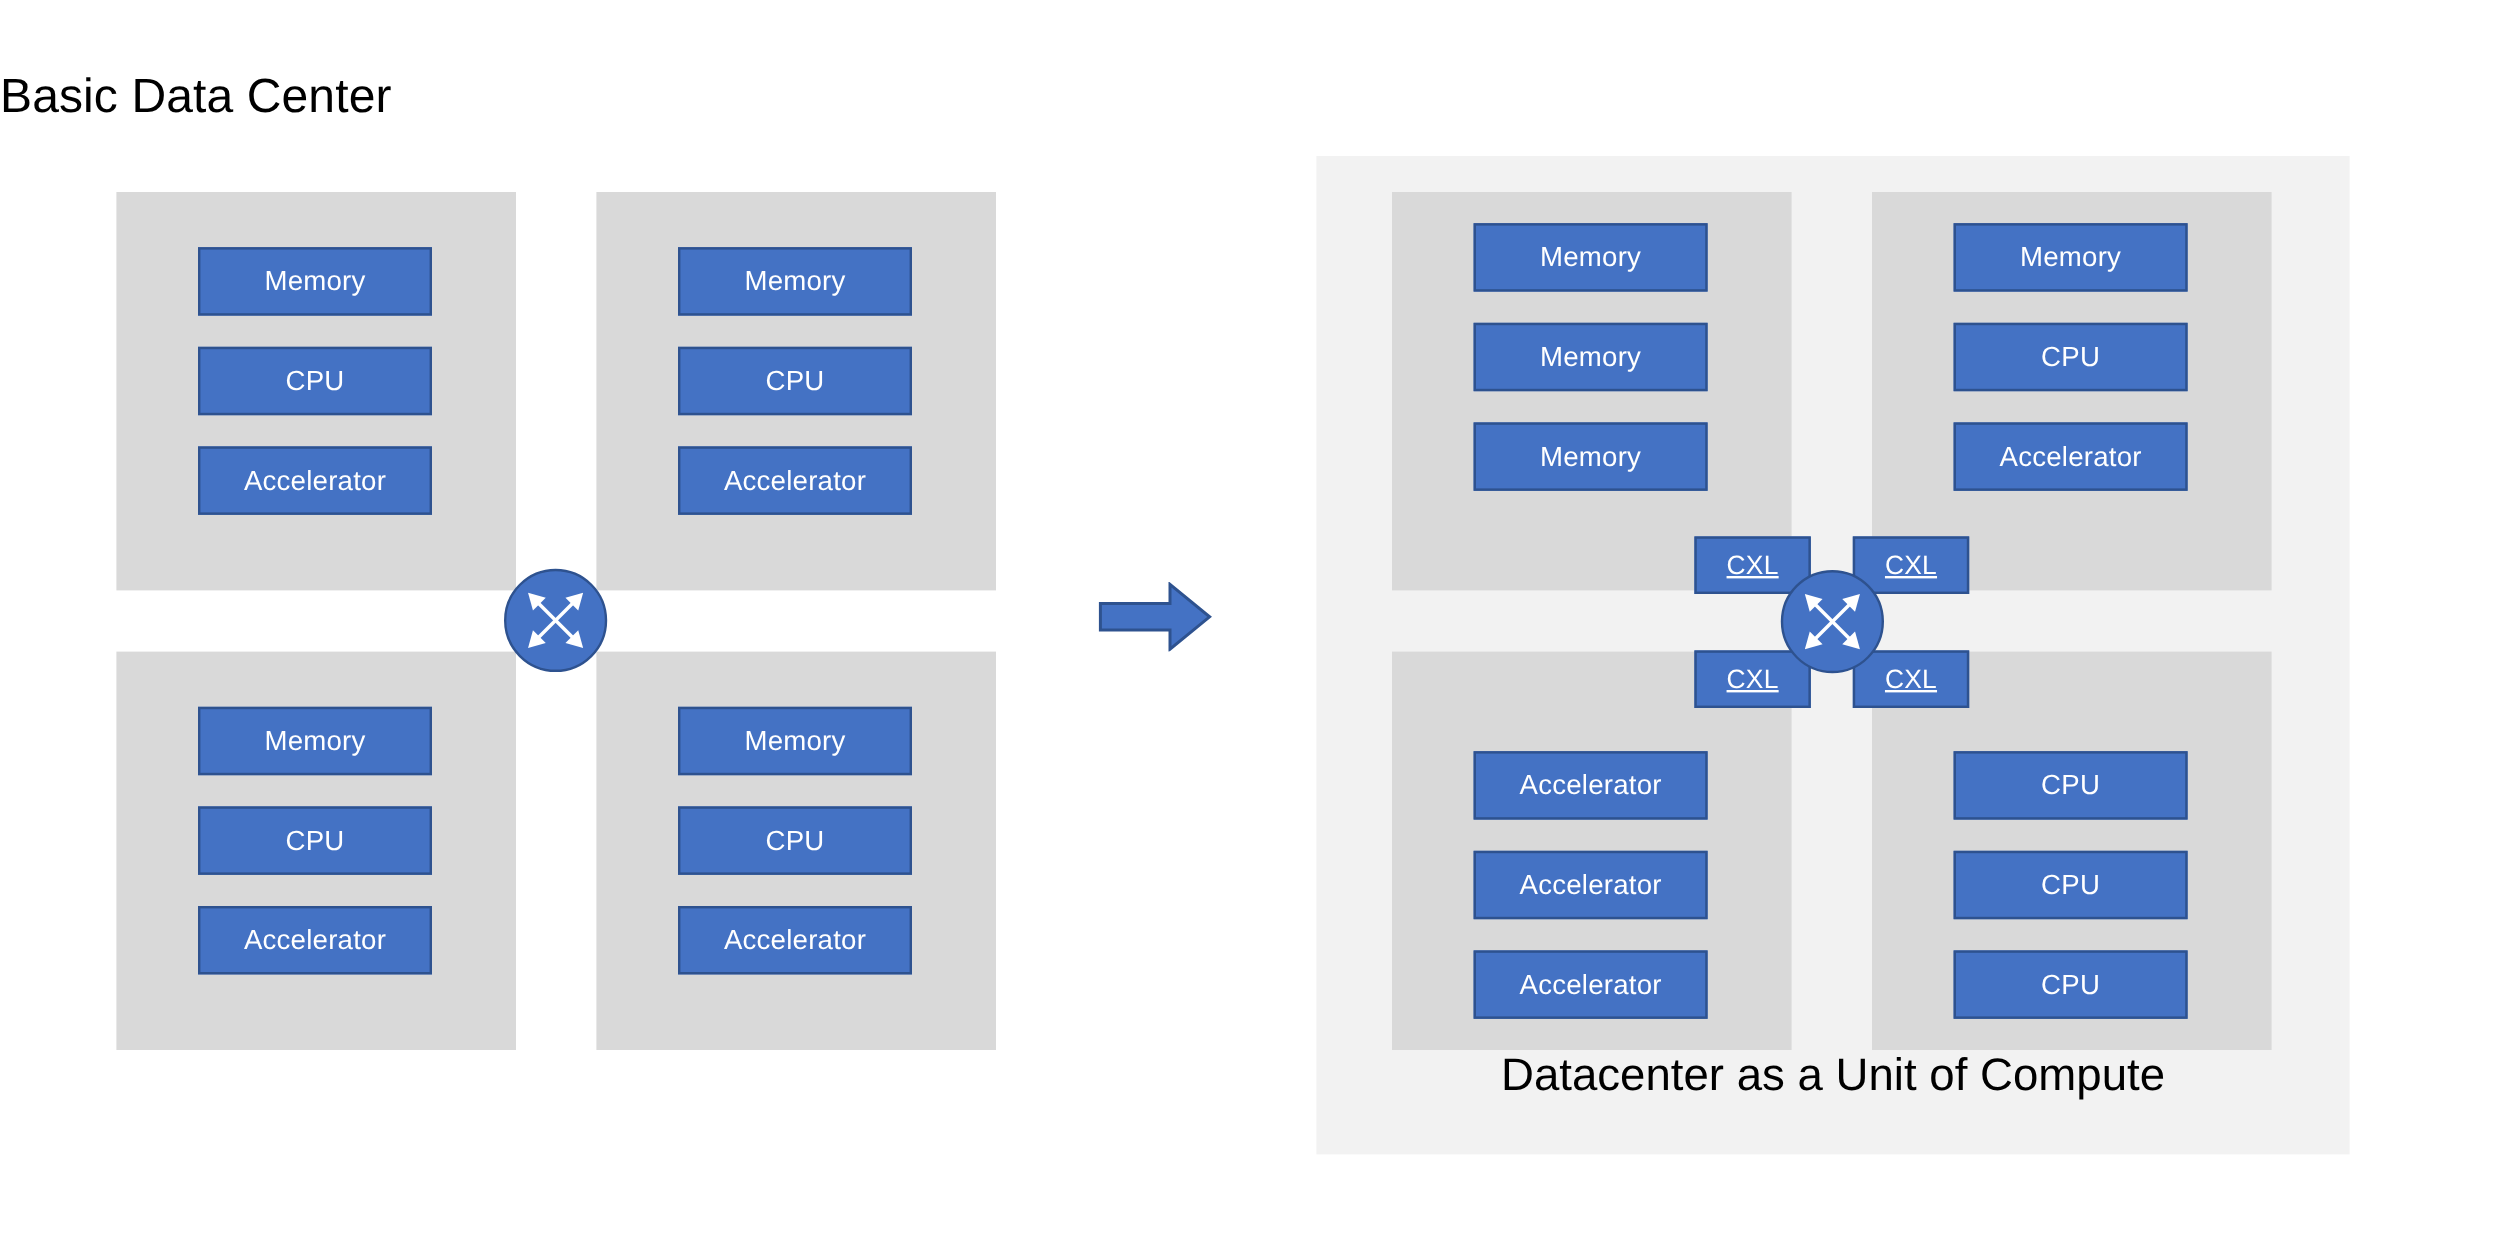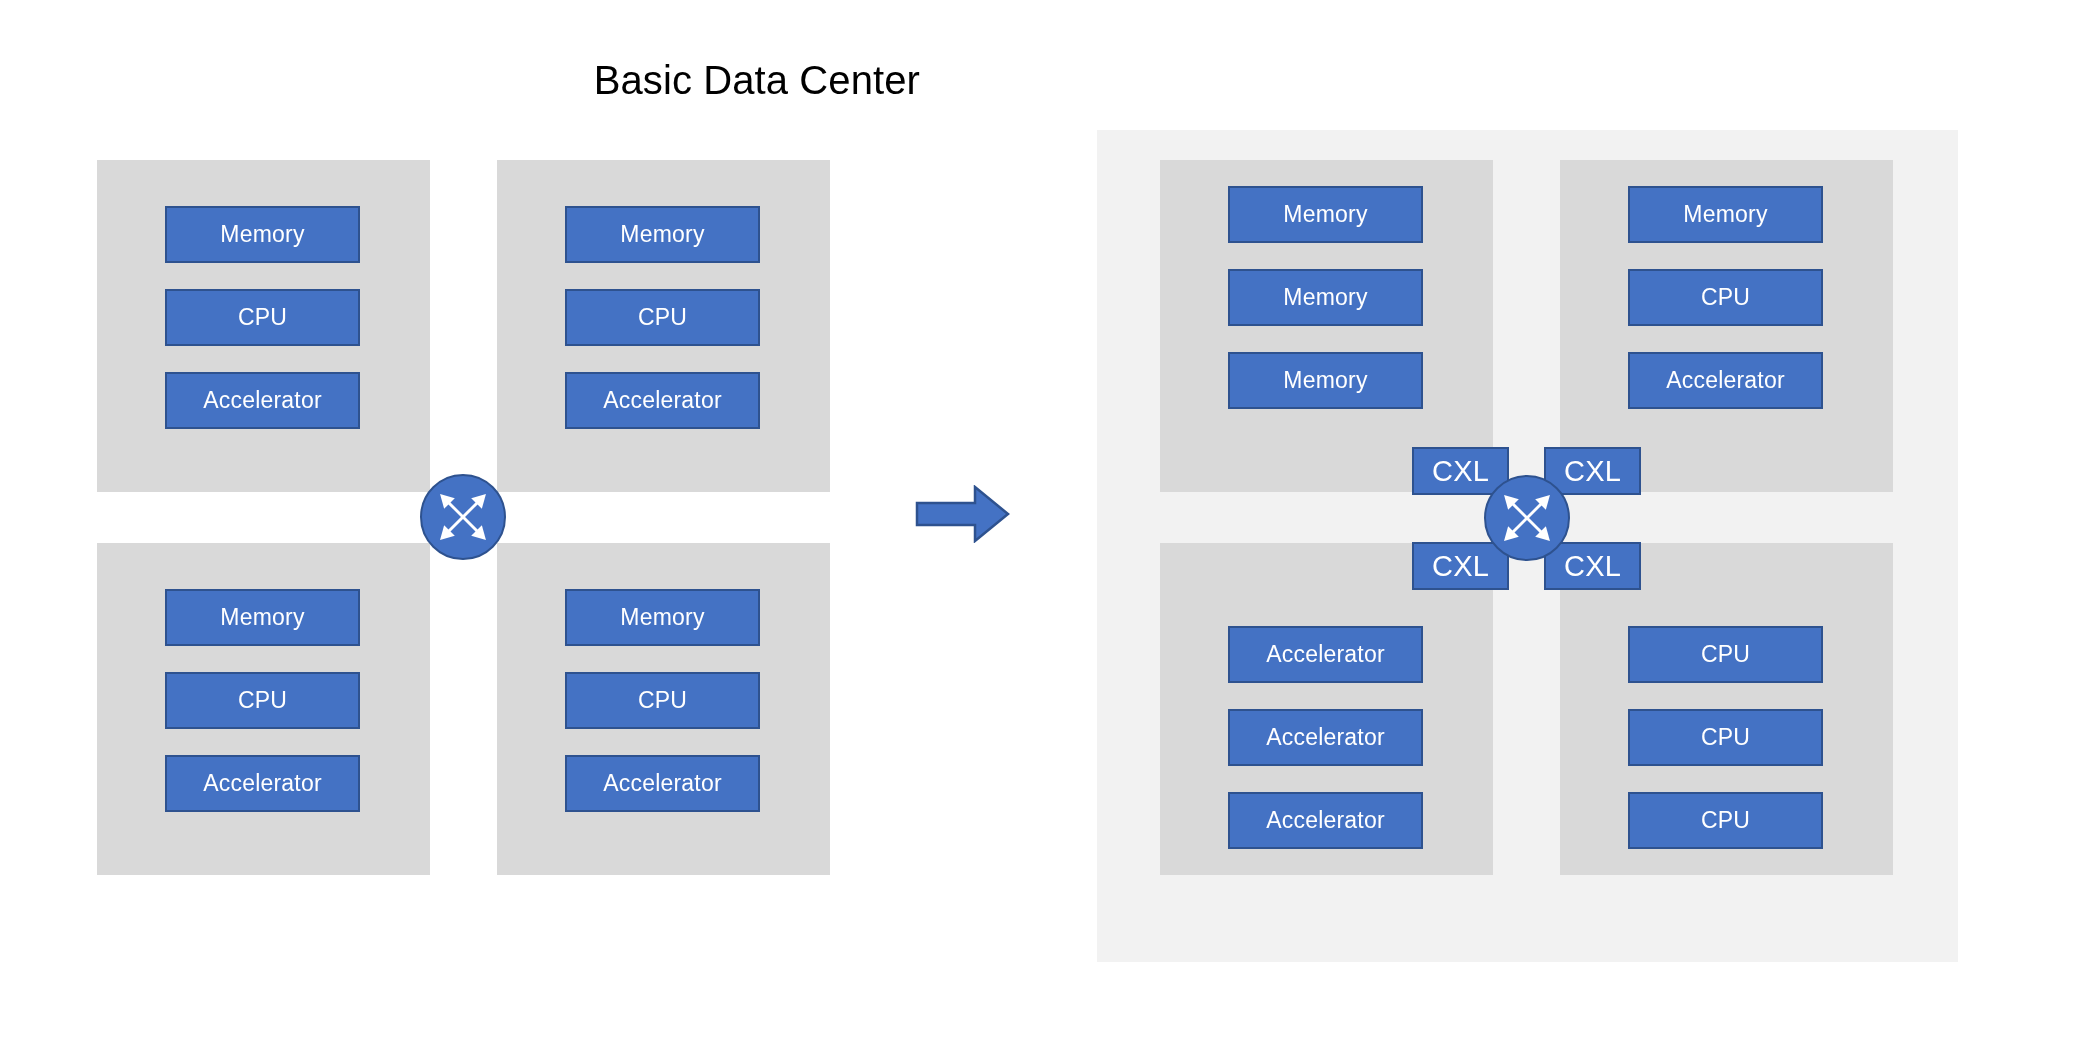--- a/index.html
+++ b/index.html
@@ -21,21 +21,21 @@
     height: 1042px;
     background: #ffffff;
   }
 
   
   .panel-title {
     position: absolute;
     font-size: 40px;
     color: #000000;
     white-space: nowrap;
-    text-align: right;
+    text-align: left;
     font-weight: 400;
     letter-spacing: .1px;
   }
   #title-left  { left: 0;    top: 58px; width: 920px; }
   #title-right { left: 1097px; top: 60px; width: 861px; }
 
   
   .outer-container {
     position: absolute;
     background: #F2F2F2;
@@ -59,21 +59,21 @@
     border: 2px solid #2E528F;
     box-sizing: border-box;
     color: #FFFFFF;
     display: flex;
     align-items: center;
     justify-content: center;
     font-size: 23px;
     line-height: 1;
     letter-spacing: .2px;
   }
-  .comp-box.cxl { font-size: 29px; }
+  .comp-box.cxl { font-size: 22px; text-decoration: underline; }
 
   
   .switch-icon {
     position: absolute;
     width: 86px;
     height: 86px;
     border-radius: 50%;
     background: #4472C4;
     border: 2px solid #2E528F;
     box-sizing: border-box;
@@ -182,15 +182,17 @@
         </g>
         <g fill="#FFFFFF">
           <polygon points="22,22 40,27 27,40"></polygon>
           <polygon points="78,22 73,40 60,27"></polygon>
           <polygon points="22,78 27,60 40,73"></polygon>
           <polygon points="78,78 60,73 73,60"></polygon>
         </g>
       </svg>
     </div>
 
+    <div style="position:absolute; left:0; top:745px; width:861px; text-align:center;
+                font-size:38px; color:#000000; white-space:nowrap;">Datacenter as a Unit of Compute</div>
   </div>
 
 </div>
 
 </body></html>

